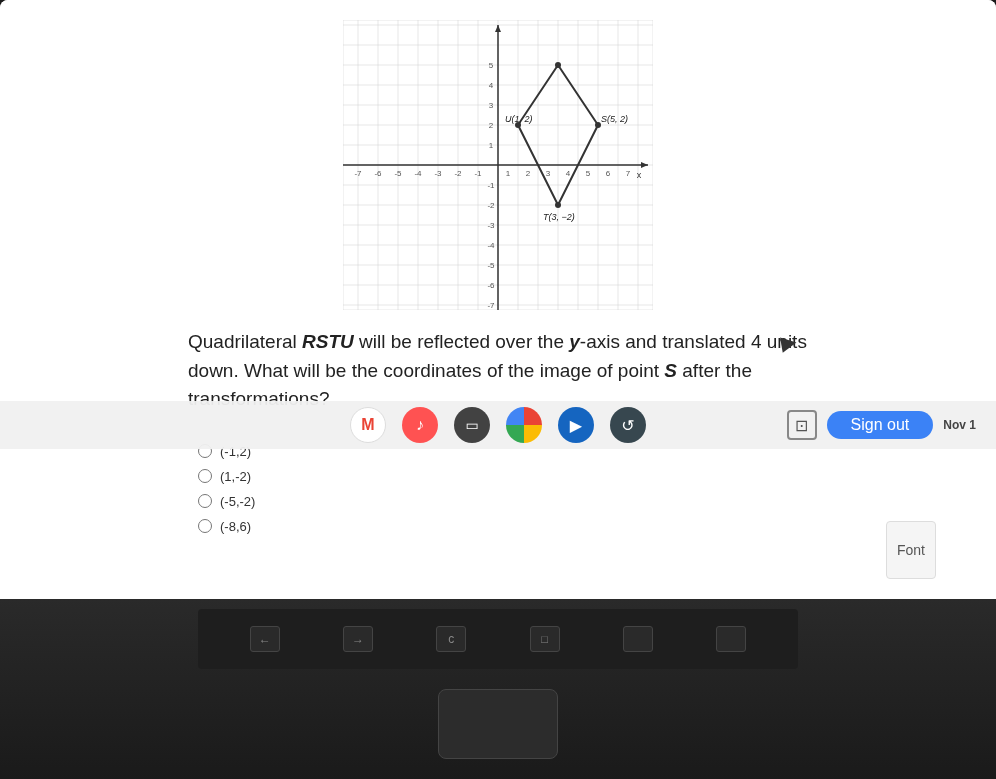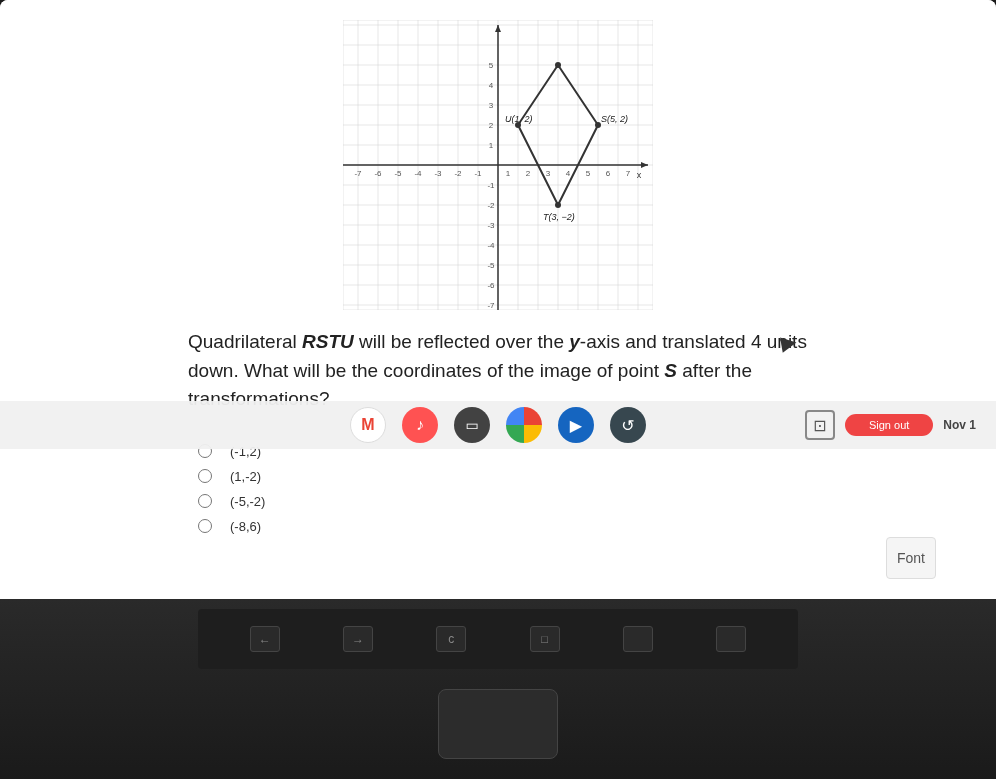--- a/index.html
+++ b/index.html
@@ -70,21 +70,21 @@
     .options {
       display: flex;
       flex-direction: column;
       gap: 10px;
       margin-left: 10px;
     }
 
     .option {
       display: flex;
       align-items: center;
-      gap: 18px;
+      gap: 8px;
       font-size: 13px;
       color: #333;
       cursor: pointer;
     }
 
     .option input[type="radio"] {
       width: 14px;
       height: 14px;
       cursor: pointer;
     }
@@ -117,26 +117,26 @@
 
     .taskbar-right {
       position: absolute;
       right: 20px;
       display: flex;
       align-items: center;
       gap: 10px;
     }
 
     .sign-out-btn {
-      background: #ef4444;
+      background: #3b82f6;
       color: white;
       border: none;
       border-radius: 16px;
       padding: 5px 24px;
-      font-size: 11px;
+      font-size: 16px;
       cursor: pointer;
       font-weight: 500;
     }
 
     .taskbar-time {
       font-size: 12px;
       color: #444;
       font-weight: bold;
     }
 
@@ -175,21 +175,21 @@
     }
 
     
     .font-label {
       position: absolute;
       right: 60px;
       bottom: 200px;
       font-size: 14px;
       color: #555;
       background: #f5f5f5;
-      padding: 12px 10px;
+      padding: 20px 10px;
       border-radius: 4px;
       border: 1px solid #ddd;
     }
 
     
     .cursor {
       position: absolute;
       right: 200px;
       top: 330px;
       font-size: 20px;

